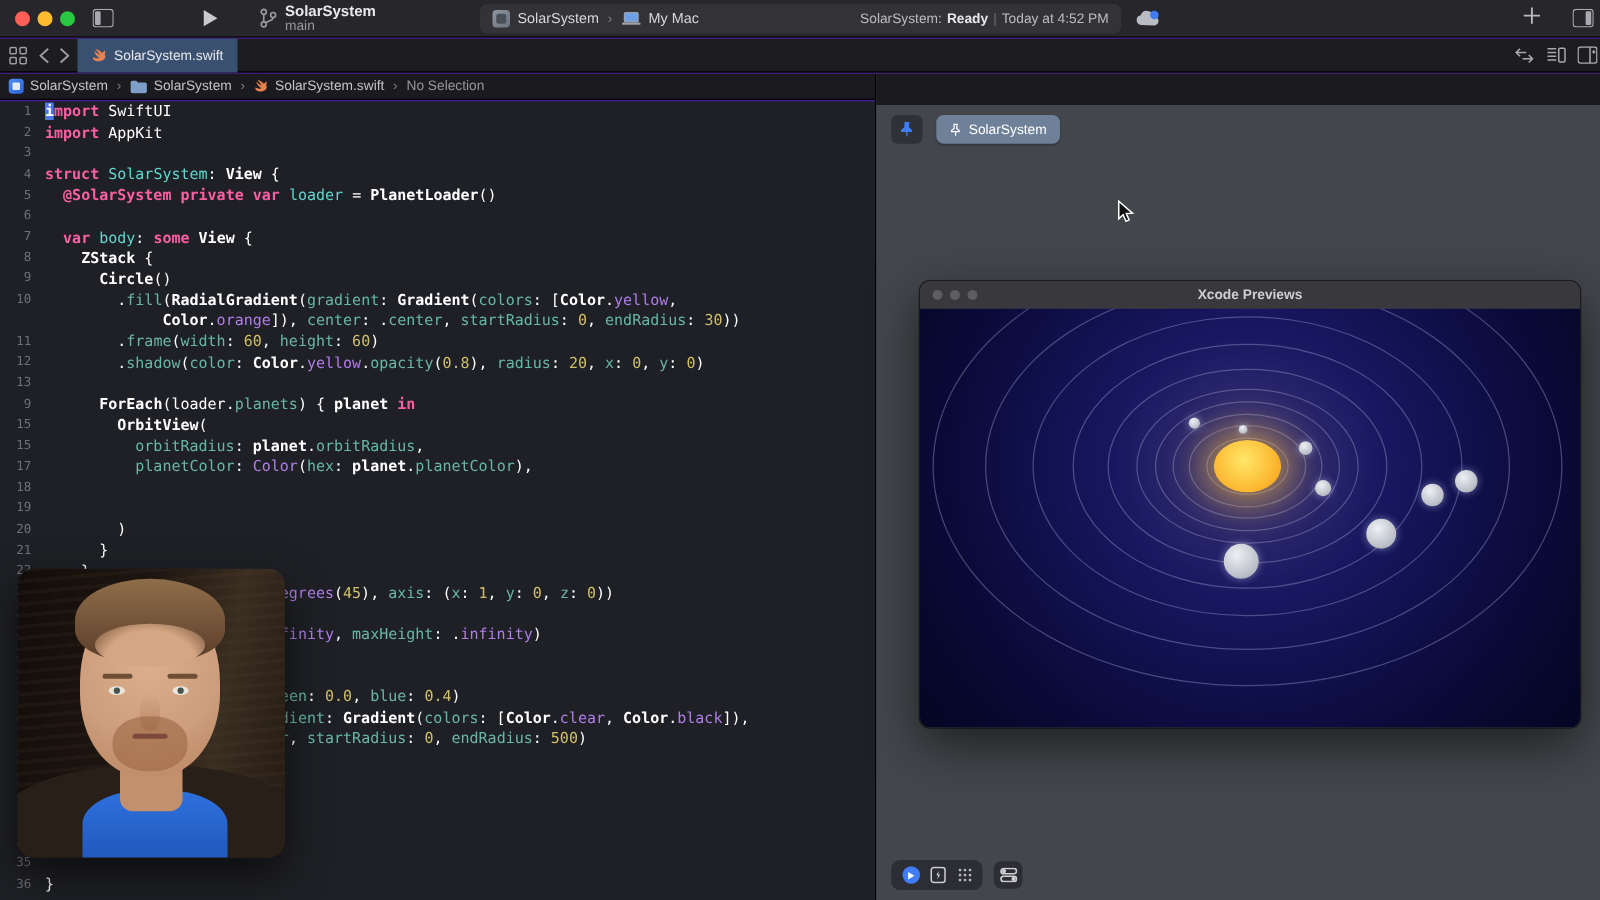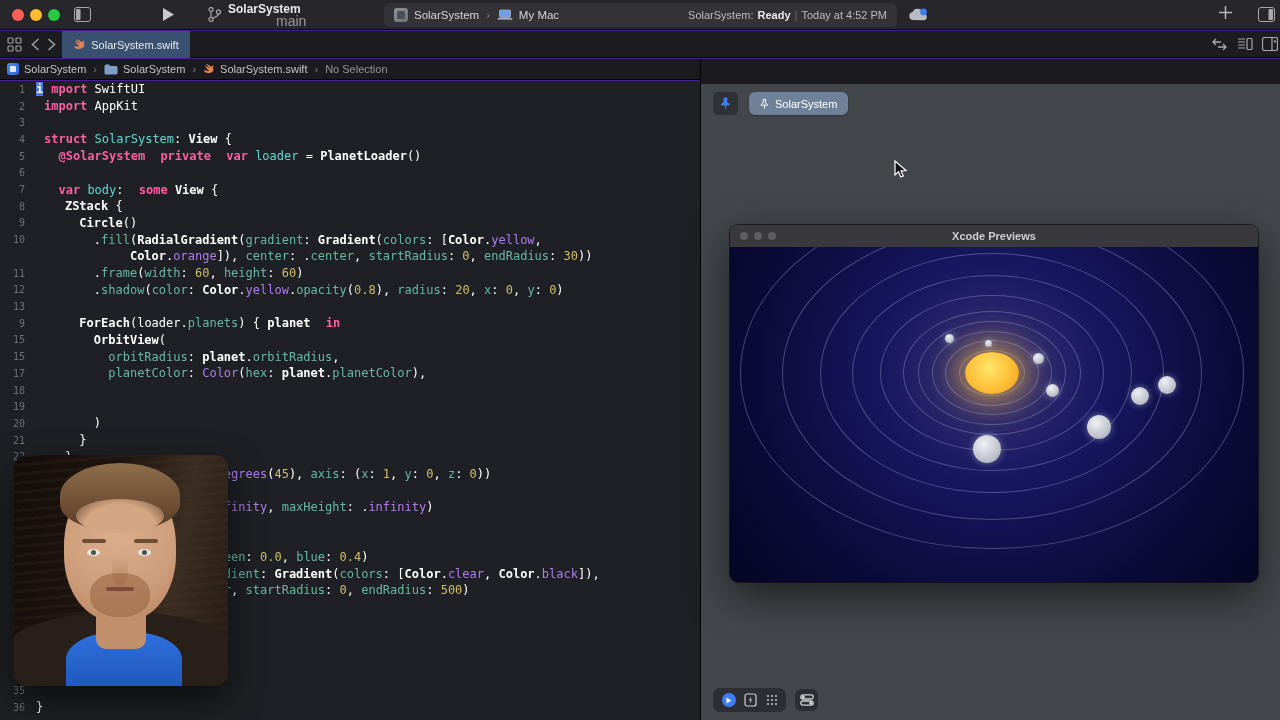--- a/index.html
+++ b/index.html
@@ -11,21 +11,21 @@
   }
   
   .toolbar { position:absolute; left:0; top:0; width:1280px; height:30px;
     background:#27272b; border-bottom:1px solid #0a0a0c; }
   .tl { position:absolute; top:9px; width:12px; height:12px; border-radius:50%; }
   .tl.red{ left:12px; background:#ff5f57; } .tl.yel{ left:30px; background:#febc2e; }
   .tl.grn{ left:48px; background:#28c840; }
   .tb-icon { position:absolute; color:#a9a9af; }
   .proj-cluster { position:absolute; left:228px; top:3px; }
   .proj-title { font-size:12px; font-weight:bold; color:#e9e9ec; line-height:13px; }
-  .proj-branch { font-size:14px; color:#97979d; line-height:11px;margin-left:48px; }
+  .proj-branch { font-size:11px; color:#97979d; line-height:11px; }
   .scheme-pill { position:absolute; left:384px; top:3px; width:513px; height:24px;
     background:#323237; border-radius:6px; display:flex; align-items:center; padding:0 10px; }
   .scheme-left { display:flex; align-items:center; gap:6px; font-size:11.5px; color:#d7d7db; }
   .sep-chev { color:#808086; font-size:11px; padding:0 1px; }
   .status-right { margin-left:auto; display:flex; align-items:center; gap:4px; font-size:11px; color:#bcbcc1; }
   .status-ready { font-weight:bold; color:#e9e9ed; }
   .status-div { color:#6c6c72; }
   .appicon { width:14px; height:14px; border-radius:3px;
     background:linear-gradient(135deg,#8d949e,#6d737d); position:relative; }
   .appicon::after{ content:""; position:absolute; left:3px; top:3px; right:3px; bottom:3px;
@@ -44,38 +44,38 @@
     border-bottom:1px solid #000; }
   .jump-dim { color:#96969b; }
   .jump-item { display:flex; align-items:center; gap:5px; }
   
   .editor { position:absolute; left:0; top:81px; width:700px; height:639px; background:#1f2025; overflow:hidden; }
   .code-row { display:flex; height:16.71px; align-items:center; }
   .gutter { width:36px; flex:0 0 36px; text-align:right; padding-right:11px;
     font-family:"DejaVu Sans Mono", monospace; font-size:10px; color:#6f6f77; }
   .code { white-space:pre; font-family:"DejaVu Sans Mono", monospace; font-size:12px; color:#fff; }
   .c-p { color:#ffffff; }
-  .c-k { color:#fc5fa3; font-weight:bold;margin-left:8px; }
+  .c-k { color:#fc5fa3; font-weight:bold; }
   .c-t { color:#ffffff; font-weight:bold; }
   .c-m { color:#67b7a4; }
   .c-d { color:#5fd8d0; }
   .c-pr { color:#af7de8; }
   .c-num { color:#d0bf69; }
   .c-cur { background:#4f77e8; color:#fff; font-weight:bold; }
   
   .canvas { position:absolute; left:701px; top:59px; width:579px; height:661px; background:#43464b; }
   .canvas-topstrip { position:absolute; left:0; top:0; width:100%; height:25px; background:#1b1b1f; }
   .divider { position:absolute; left:700px; top:59px; width:1px; height:661px; background:#000; }
   .pin-square { position:absolute; left:12px; top:33px; width:25px; height:23px; background:#2e3136;
     border-radius:5px; display:flex; align-items:center; justify-content:center; }
   .pin-pill { position:absolute; left:48px; top:33px; height:23px; padding:0 11px; background:#6f8099;
     border-radius:6px; display:flex; align-items:center; gap:6px; box-shadow:0 1px 2px rgba(0,0,0,.3); }
   .pin-pill-label { font-size:11px; color:#fff; }
   
-  .preview-win { position:absolute; left:29px; top:166px; width:528px; height:357px; border-radius:8px;
+  .preview-win { position:absolute; left:35px; top:166px; width:528px; height:357px; border-radius:8px;
     overflow:hidden; box-shadow:0 14px 40px rgba(0,0,0,.55), 0 0 0 1px rgba(0,0,0,.55); }
   .preview-titlebar { height:22px; background:#39393d; position:relative;
     display:flex; align-items:center; justify-content:center; }
   .preview-title { font-size:11px; font-weight:bold; color:#cfcfd3; }
   .win-dot { position:absolute; top:7px; width:8px; height:8px; border-radius:50%; background:#5d5d62; }
   .preview-content { position:relative; width:528px; height:335px; overflow:hidden;
     background:radial-gradient(circle at 50% 37%, #26267f 0%, #15155b 38%, #0a0a38 72%, #050523 100%); }
   .ring { position:absolute; border:1px solid rgba(165,168,215,.38); border-radius:50%; }
   .sun { position:absolute; border-radius:50%;
     background:radial-gradient(circle at 45% 38%, #ffe768 0%, #fdbe38 55%, #f19a16 100%);

